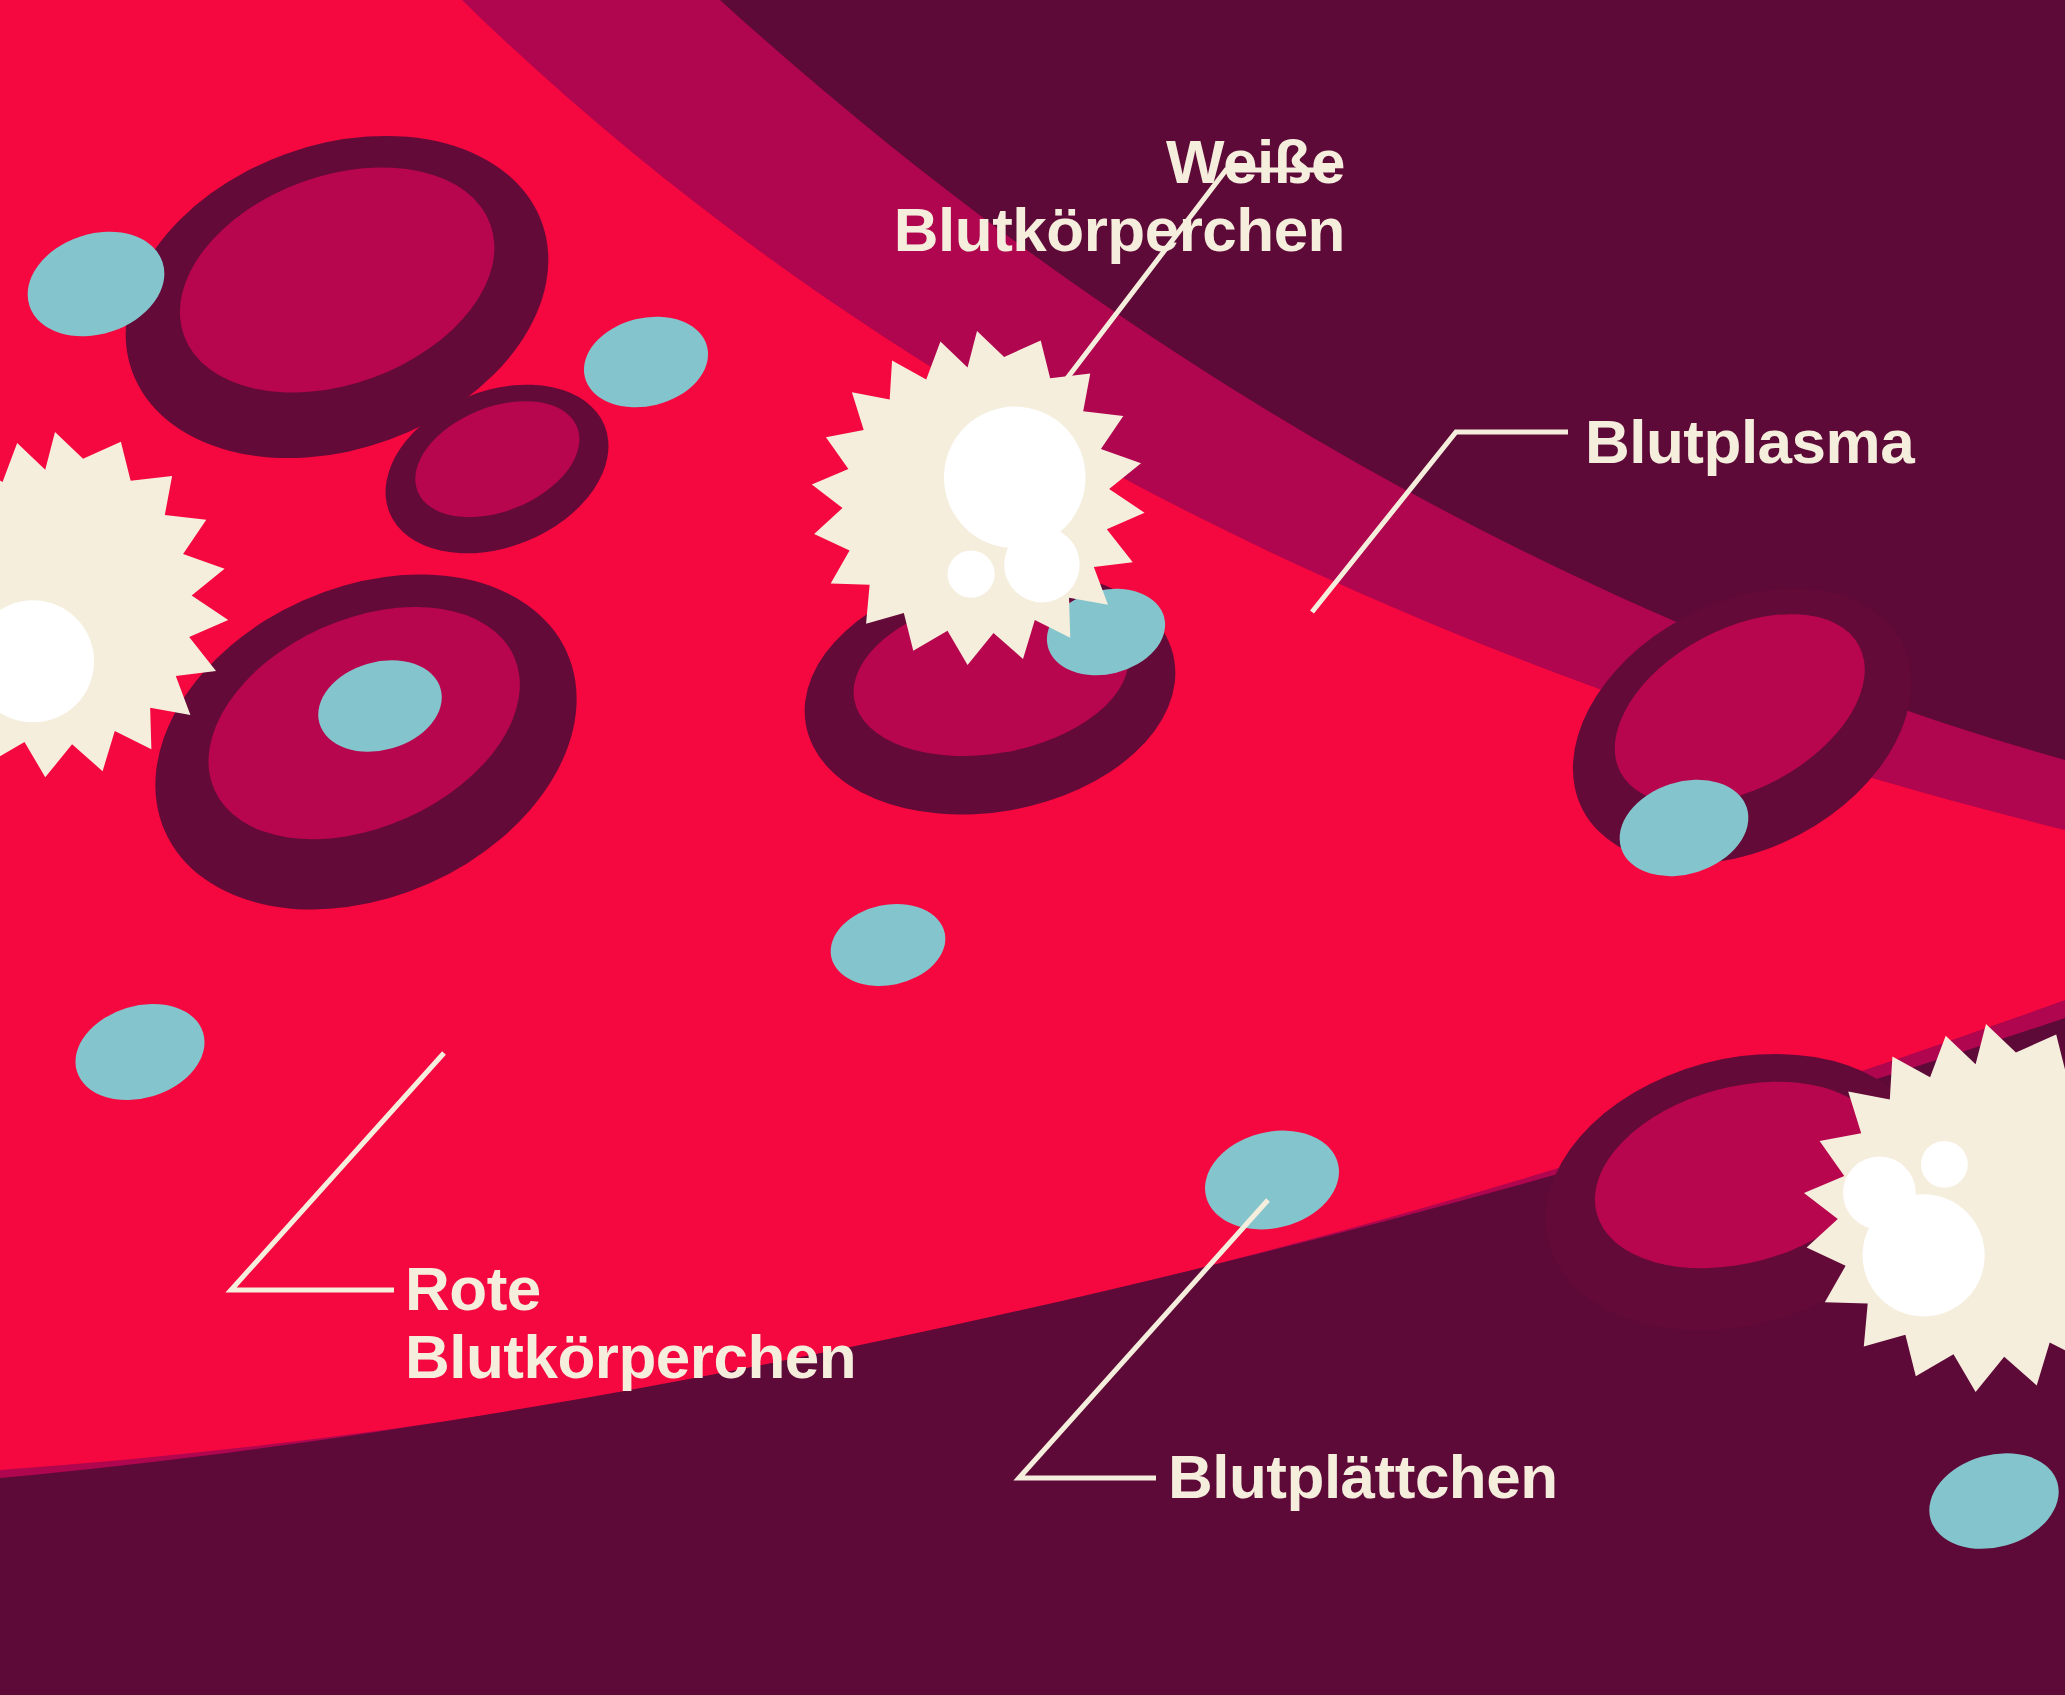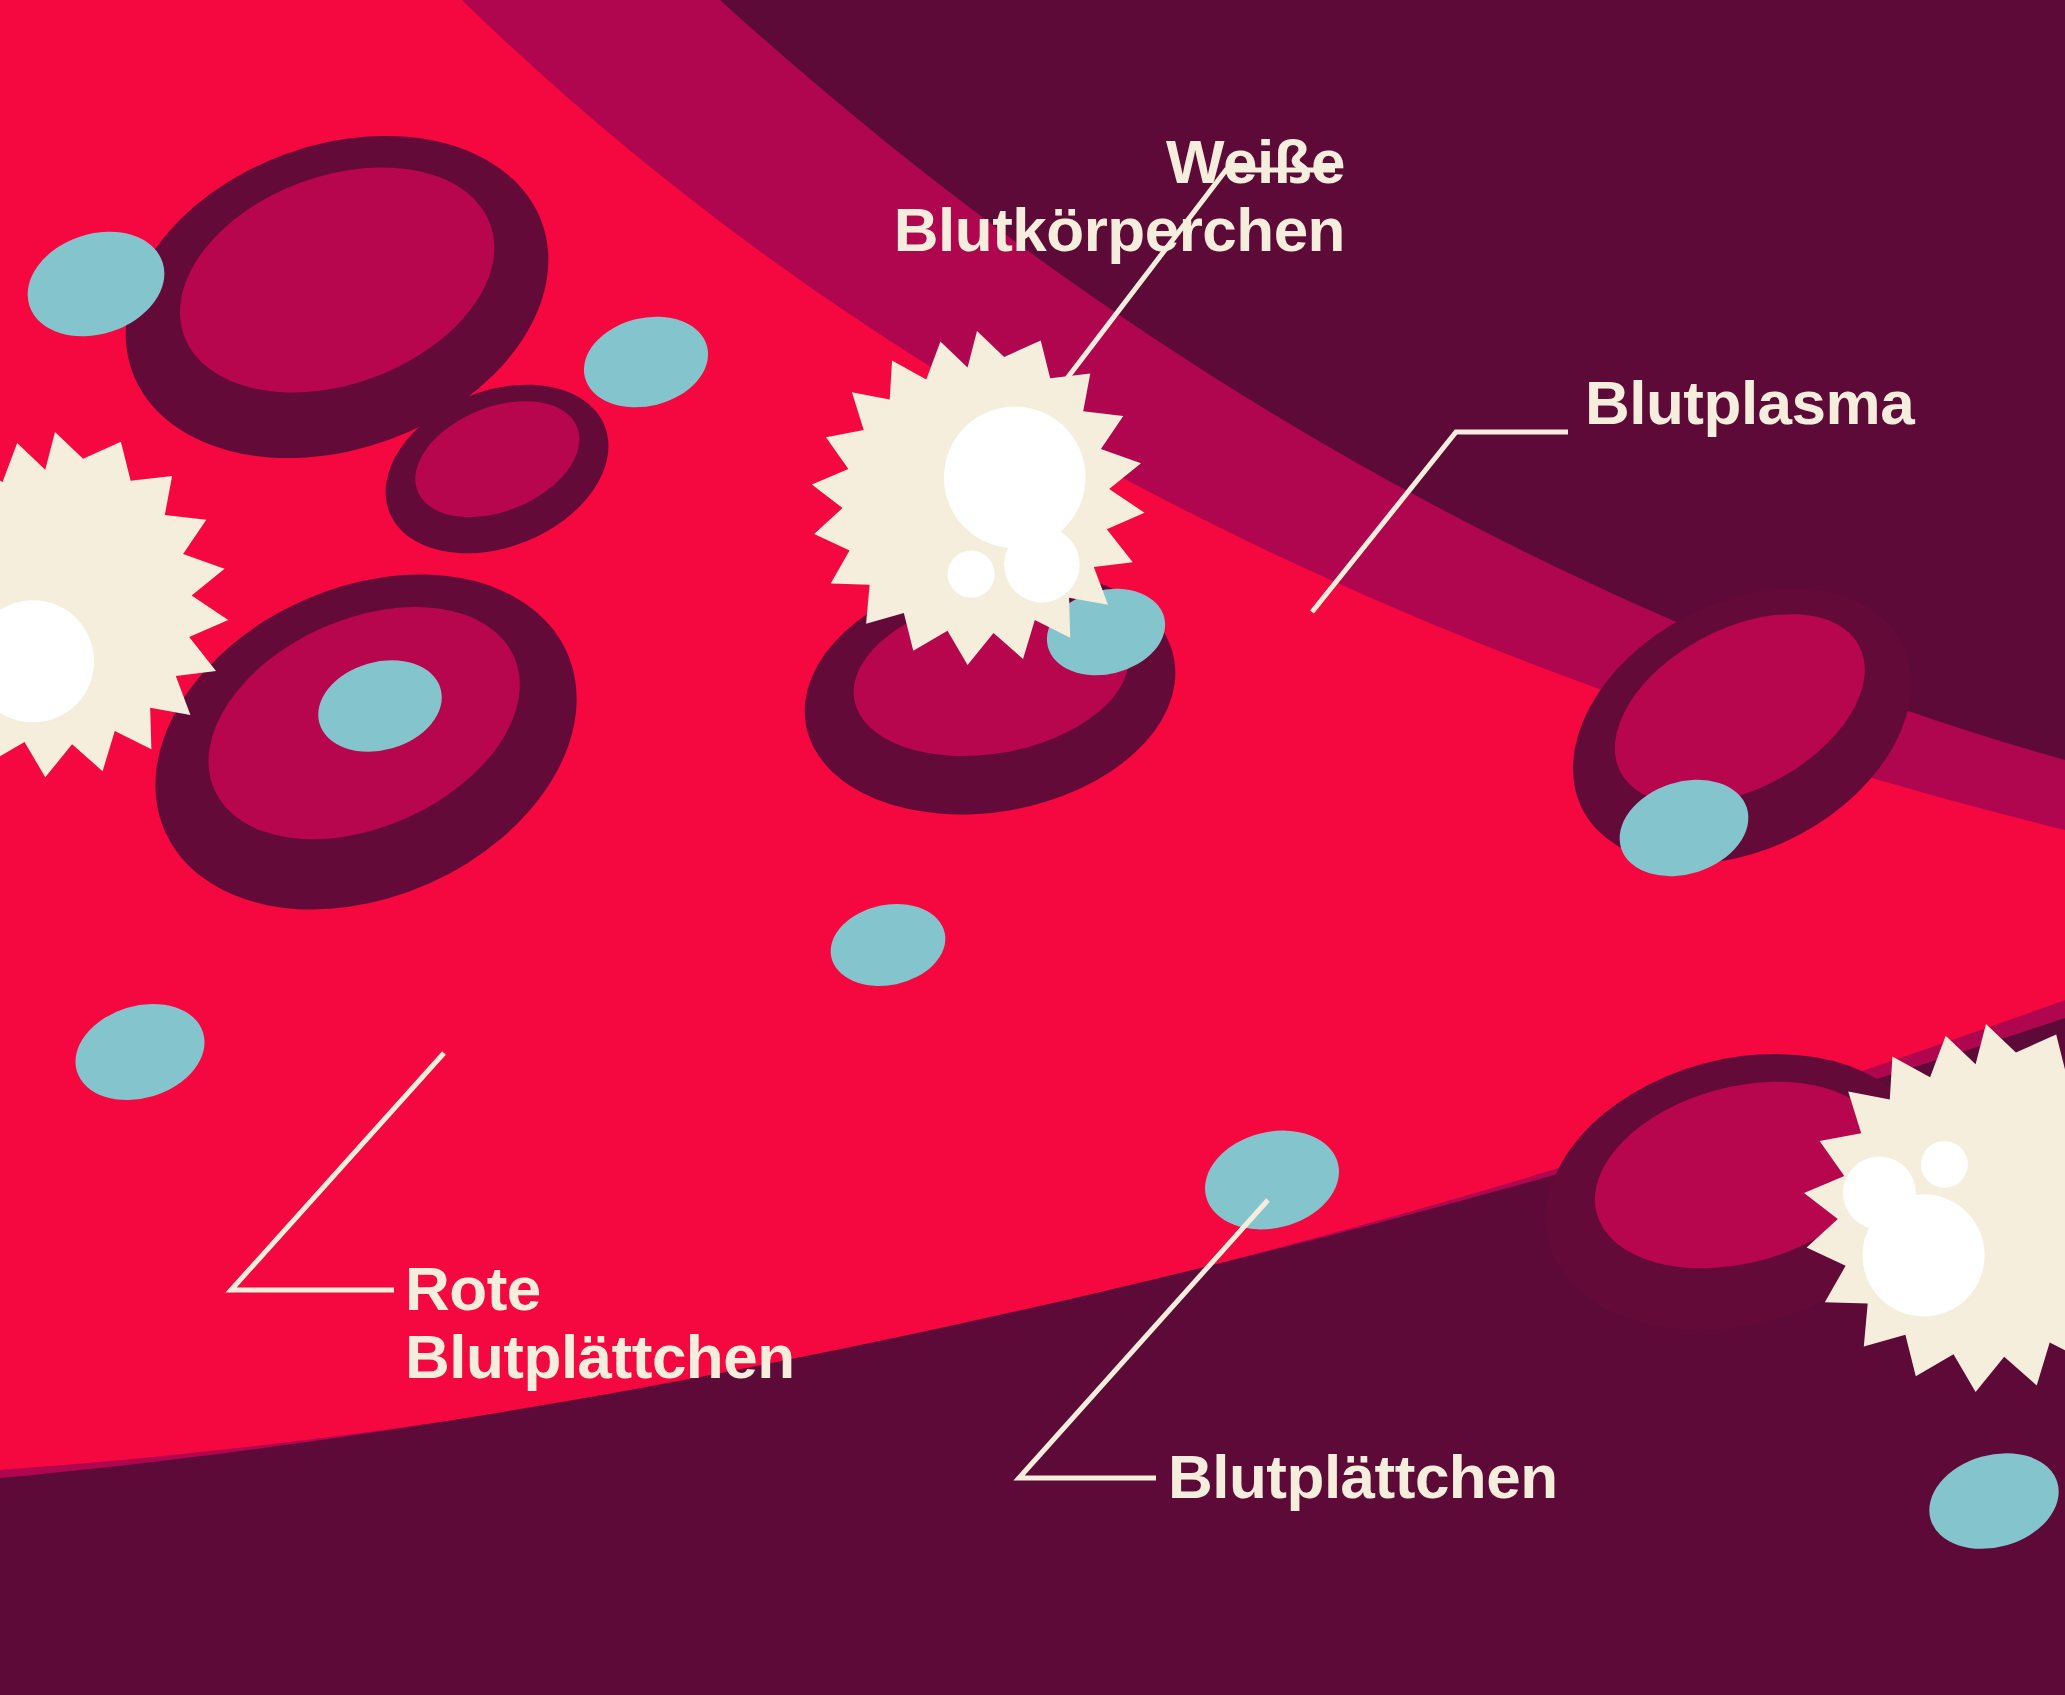--- a/index.html
+++ b/index.html
@@ -35,21 +35,21 @@
   #label-wbc {
     left: 1345px;
     top: 128px;
     font-size: 62px;
     text-align: right;
     transform: translateX(-100%);
     width: 900px;
   }
   #label-plasma {
     left: 1585px;
-    top: 369px;
+    top: 408px;
     font-size: 62px;
     text-align: left;
   }
   #label-rbc {
     left: 405px;
     top: 1255px;
     font-size: 62px;
     text-align: left;
   }
   #label-platelets {
@@ -177,17 +177,17 @@
 
     </g>
   </svg>
 
   <div class="label" id="label-wbc">Weiße
 Blutkörperchen</div>
 
   <div class="label" id="label-plasma">Blutplasma</div>
 
   <div class="label" id="label-rbc">Rote
-Blutplättchen</div>
+Blutkörperchen</div>
 
   <div class="label" id="label-platelets">Blutplättchen</div>
 
 </div>
 
 </body></html>

